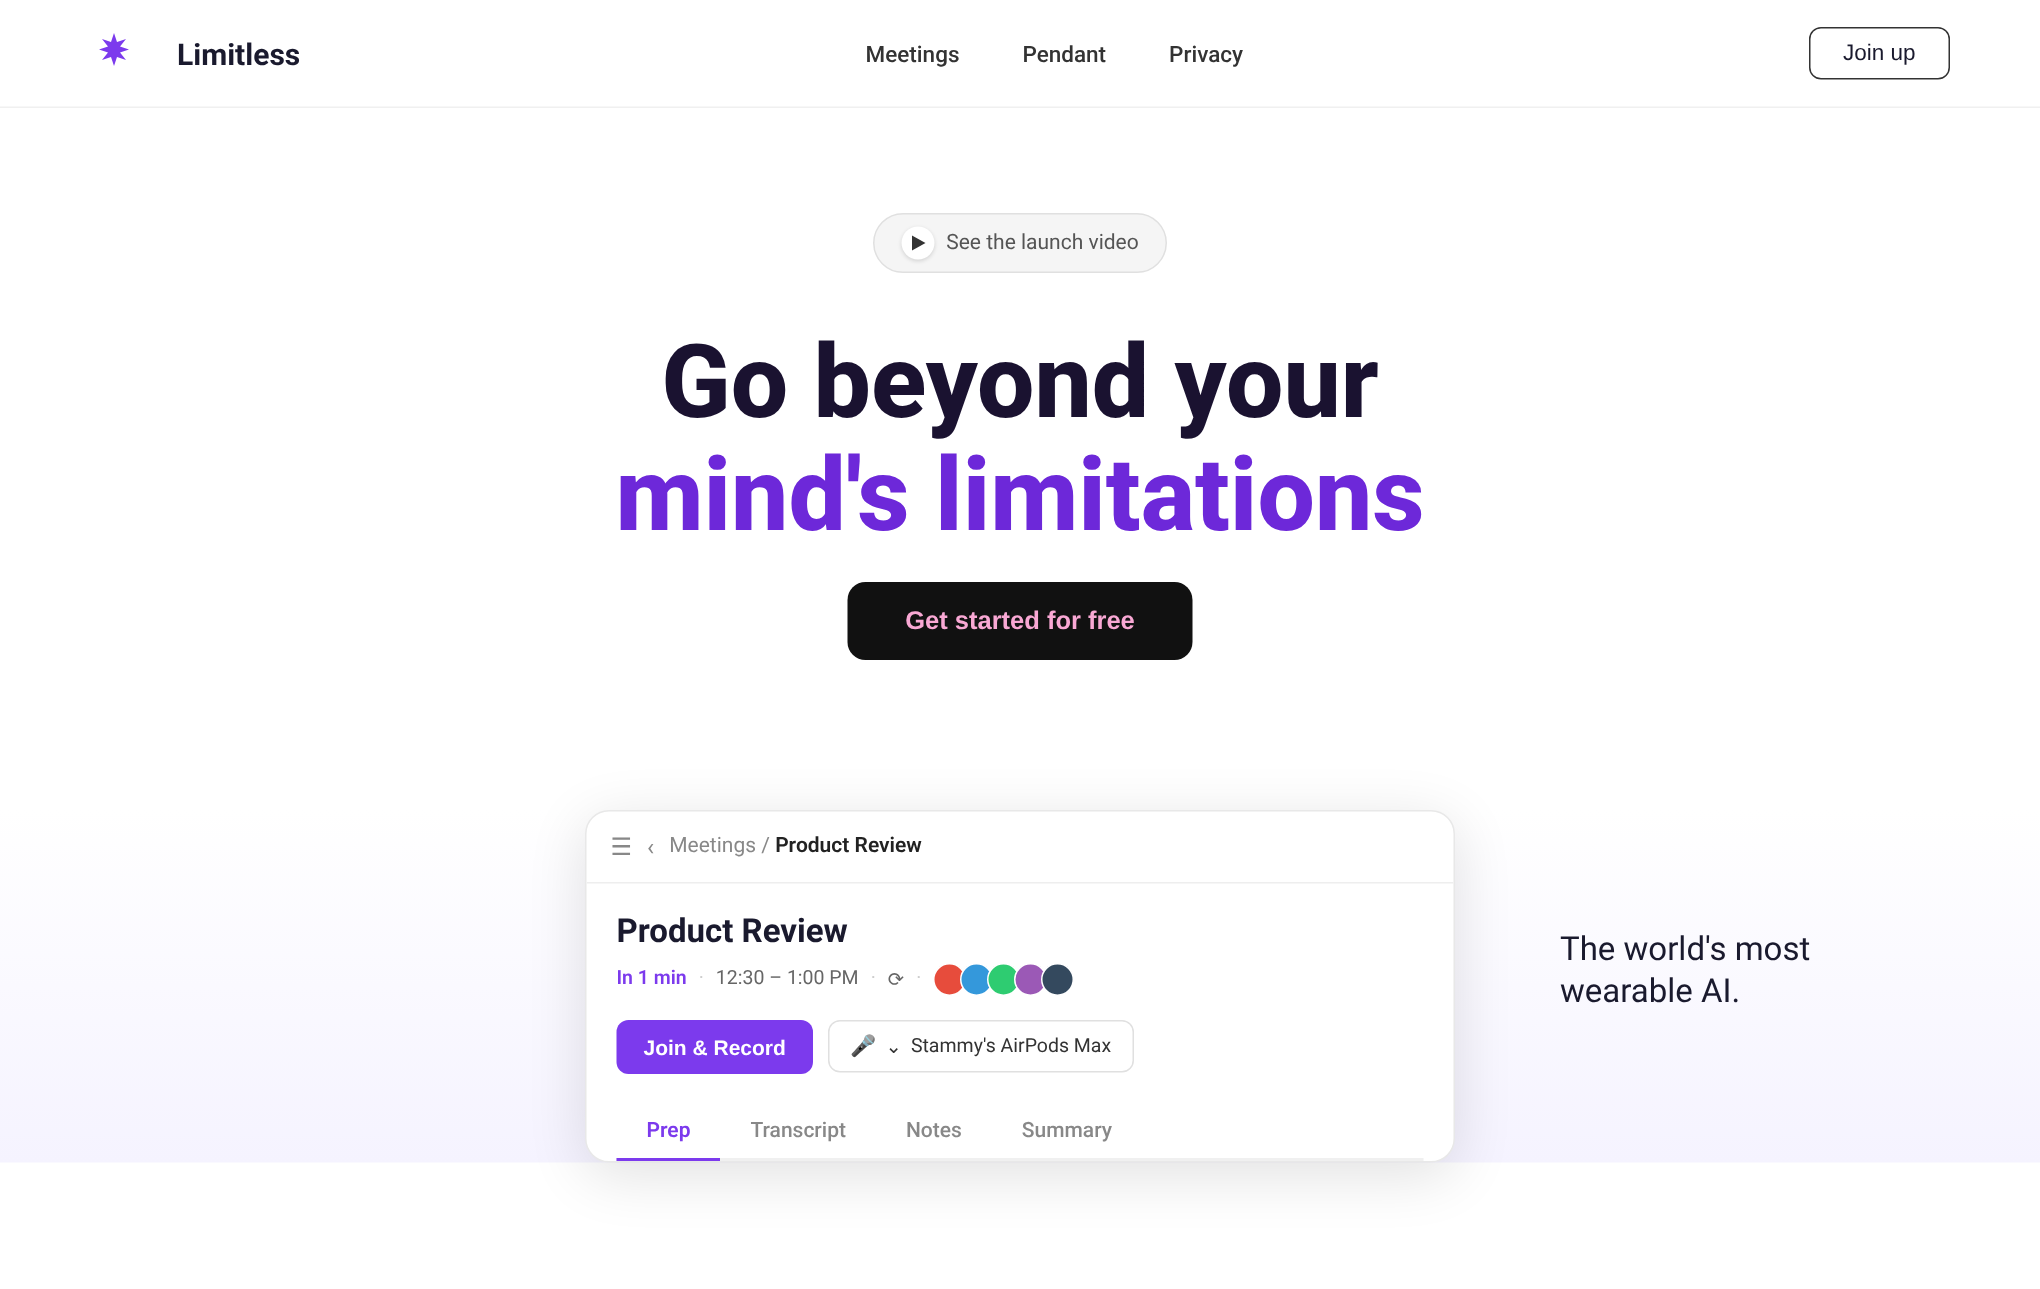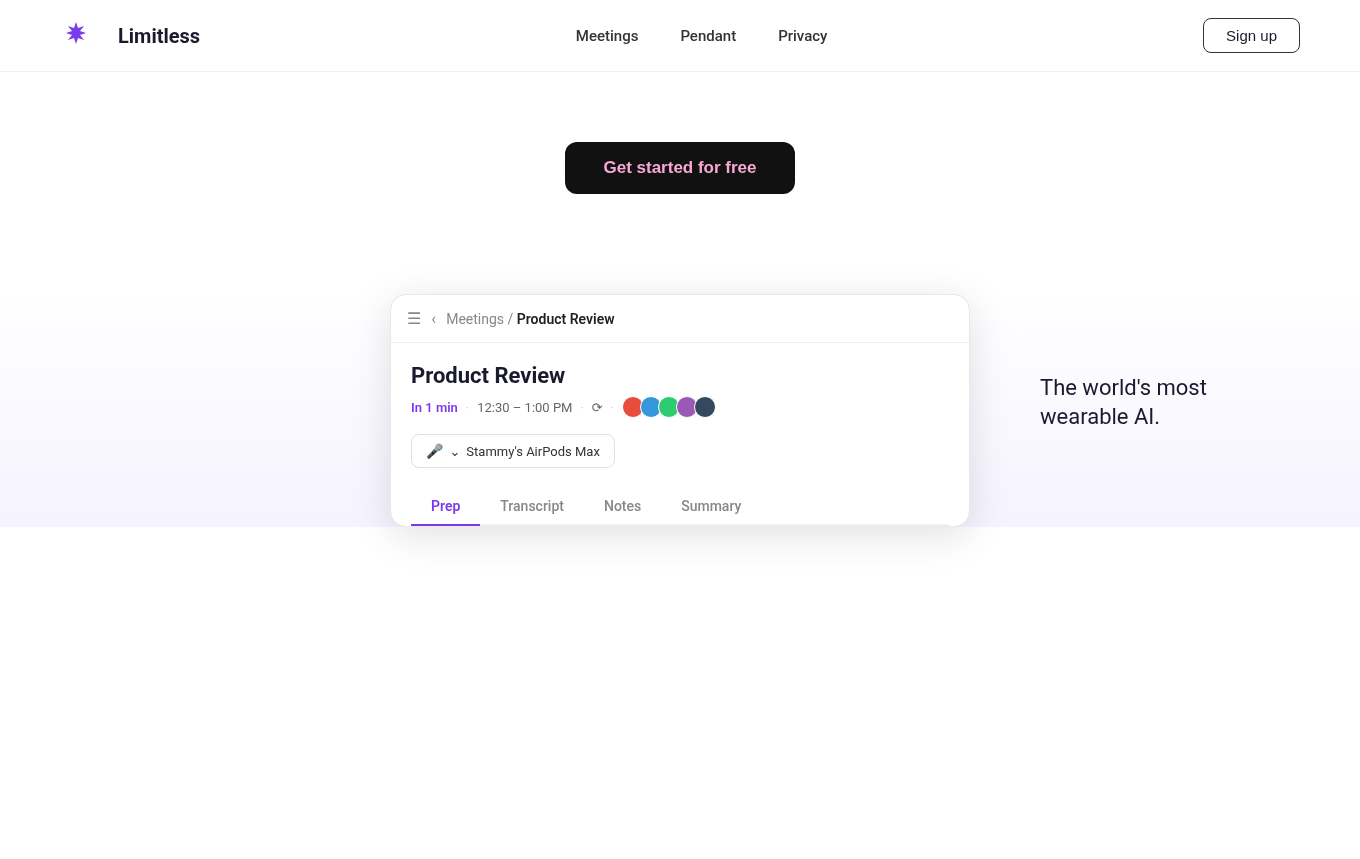--- a/index.html
+++ b/index.html
@@ -329,25 +329,33 @@
     </svg>
     <span class="logo-text">Limitless</span>
   </a>
 
   <ul class="nav-links">
     <li><a href="#">Meetings</a></li>
     <li><a href="#">Pendant</a></li>
     <li><a href="#">Privacy</a></li>
   </ul>
 
-  <button class="nav-signup">Sign up</button>
+  <button class="nav-signup">Join up</button>
 </nav>
 
 <section class="hero">
-
+  <div class="launch-pill">
+    <div class="play-btn"></div>
+    <span>See the launch video</span>
+  </div>
+
+  <h1 class="hero-title">
+    <span>Go beyond your</span><br>
+    <span class="purple">mind's limitations</span>
+  </h1>
 
 
   <button class="cta-button">Get started for free</button>
 </section>
 
 <div class="preview-section bottom-section">
   <div class="app-window">
 
     <div class="app-topbar">
       <span class="topbar-icon">☰</span>
@@ -371,20 +379,21 @@
         <div class="avatar-group">
           <span class="avatar avatar-1"></span>
           <span class="avatar avatar-2"></span>
           <span class="avatar avatar-3"></span>
           <span class="avatar avatar-4"></span>
           <span class="avatar avatar-b"></span>
         </div>
       </div>
 
       <div class="action-row">
+        <button class="join-record-btn">Join &amp; Record</button>
         <div class="mic-selector">
           <span class="mic-icon">🎤</span>
           <span>⌄</span>
           <span>Stammy's AirPods Max</span>
         </div>
       </div>
 
       <div class="app-tabs">
         <div class="app-tab active">Prep</div>
         <div class="app-tab">Transcript</div>

